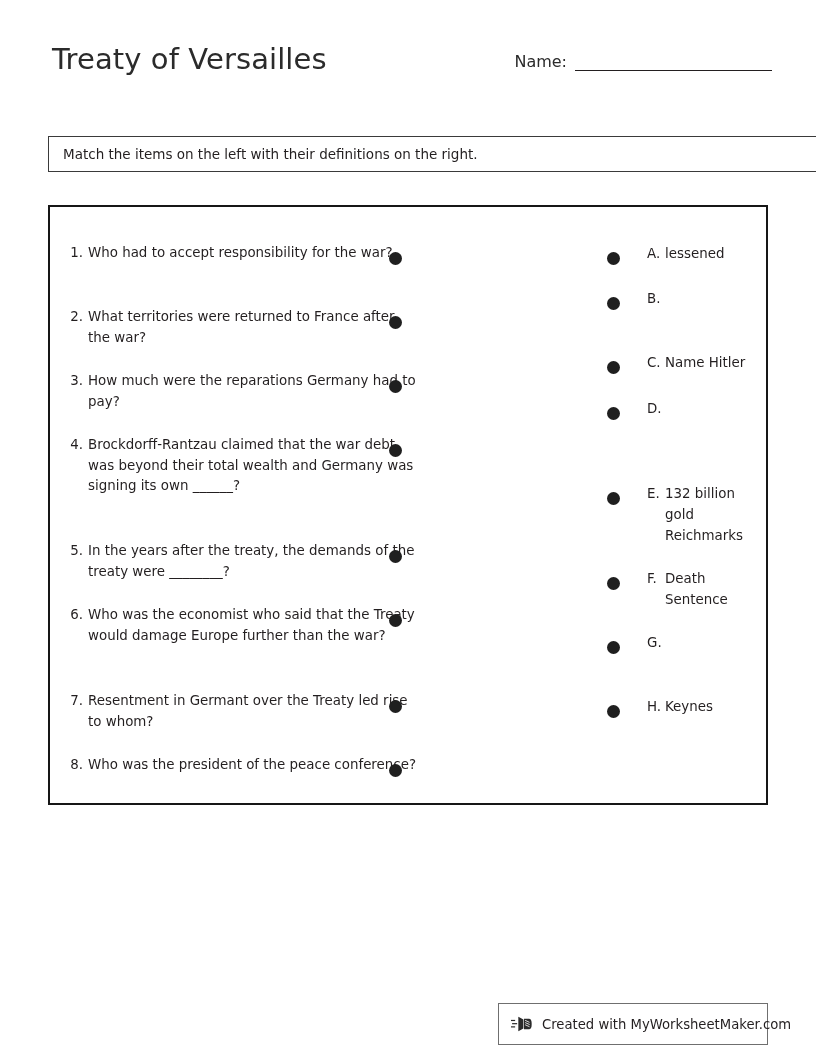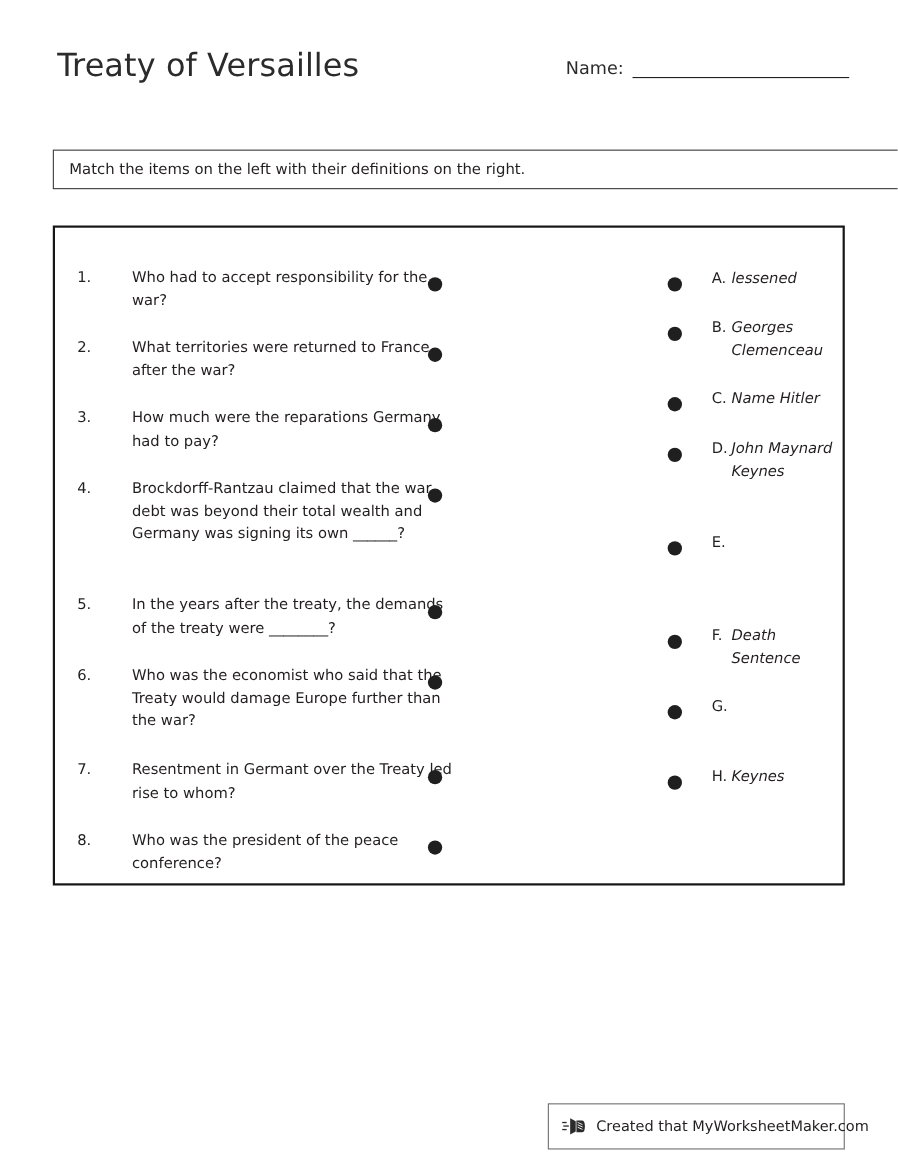--- a/index.html
+++ b/index.html
@@ -104,21 +104,20 @@
     color: #231f20;
   }
   .q-num {
     width: 22px;
     flex: 0 0 22px;
     text-align: right;
     padding-right: 5px;
   }
   .q-text {
     flex: 1 1 auto;
-    margin-left: 32px;
   }
 
   
   .dots-left {
     position: absolute;
     left: 339px;
     top: 18px;
     width: 20px;
   }
   
@@ -148,21 +147,20 @@
     line-height: 21.2px;
     color: #231f20;
   }
   .a-letter {
     width: 18px;
     flex: 0 0 18px;
     text-align: left;
   }
   .a-text {
     flex: 1 1 auto;
-    font-style: italic;
   }
 
   
   .footer-badge {
     position: absolute;
     left: 498px;
     top: 1003px;
     width: 270px;
     height: 42px;
     border: 1.2px solid #6f6f6f;
@@ -257,32 +255,31 @@
         <div class="dot" style="position: absolute; top: 416px; left: 0px;"></div>
         <div class="dot" style="position: absolute; top: 480px; left: 0px;"></div>
       </div>
     <div class="a-col" id="a-col">
         <div class="a-item" style="position: absolute; top: 18px; left: 0px; width: 112px;">
           <span class="a-letter">A.</span>
           <span class="a-text">lessened</span>
         </div>
         <div class="a-item" style="position: absolute; top: 63px; left: 0px; width: 112px;">
           <span class="a-letter">B.</span>
-          <span class="a-text">Georges Clemenceau</span>
         </div>
         <div class="a-item" style="position: absolute; top: 127px; left: 0px; width: 112px;">
           <span class="a-letter">C.</span>
           <span class="a-text">Name Hitler</span>
         </div>
         <div class="a-item" style="position: absolute; top: 173px; left: 0px; width: 112px;">
           <span class="a-letter">D.</span>
-          <span class="a-text">John Maynard Keynes</span>
         </div>
         <div class="a-item" style="position: absolute; top: 258px; left: 0px; width: 112px;">
           <span class="a-letter">E.</span>
+          <span class="a-text">132 billion gold Reichmarks</span>
         </div>
         <div class="a-item" style="position: absolute; top: 343px; left: 0px; width: 112px;">
           <span class="a-letter">F.</span>
           <span class="a-text">Death Sentence</span>
         </div>
         <div class="a-item" style="position: absolute; top: 407px; left: 0px; width: 112px;">
           <span class="a-letter">G.</span>
         </div>
         <div class="a-item" style="position: absolute; top: 471px; left: 0px; width: 112px;">
           <span class="a-letter">H.</span>
@@ -299,14 +296,14 @@
       <rect x="0" y="7.5" width="4.5" height="1.3"></rect>
       <rect x="1.2" y="11" width="5.5" height="1.3"></rect>
       <rect x="0" y="14.5" width="4.5" height="1.3"></rect>
       <path d="M8 4 L13.5 7 L13.5 17 L8 20 Z"></path>
       <path d="M14.2 6.2 L19.6 6.2 C21.6 6.2 22.6 8.0 22.6 12 C22.6 16 21.6 17.8 19.6 17.8 L14.2 17.8 Z"></path>
       <path d="M15.4 8.0 L20.2 10.2" stroke="#ffffff" stroke-width="0.9" fill="none"></path>
       <path d="M15.4 10.4 L20.4 12.6" stroke="#ffffff" stroke-width="0.9" fill="none"></path>
       <path d="M15.4 12.8 L20.2 15.0" stroke="#ffffff" stroke-width="0.9" fill="none"></path>
     </g>
   </svg>
-  <span class="footer-text">Created that MyWorksheetMaker.com</span>
+  <span class="footer-text">Created with MyWorksheetMaker.com</span>
 </div>
 
 </body></html>

